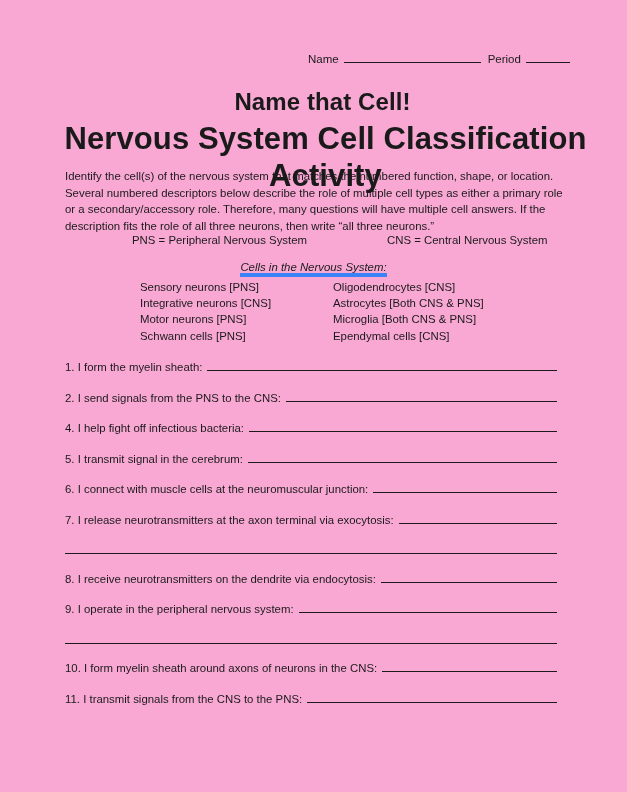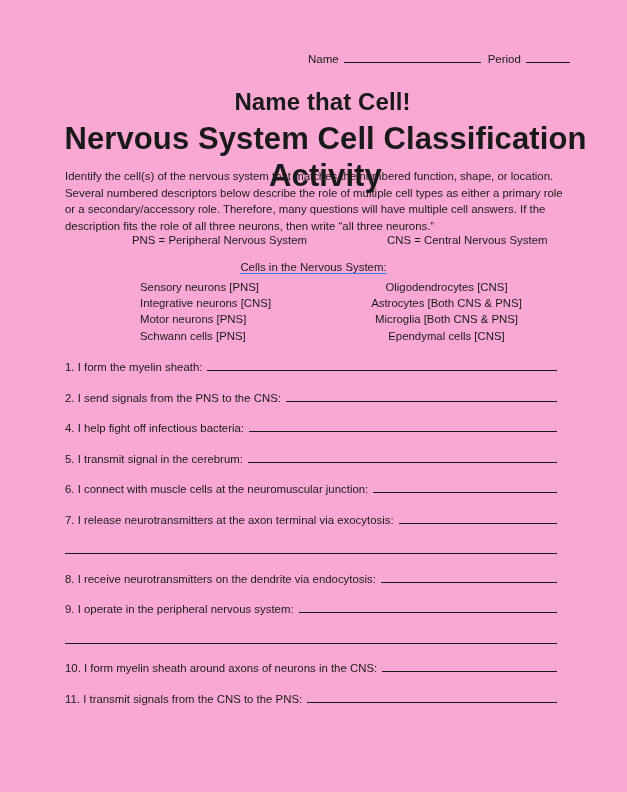--- a/index.html
+++ b/index.html
@@ -95,33 +95,34 @@
   
   .cells-heading {
     position: absolute;
     top: 261px;
     left: 0;
     width: 627px;
     text-align: center;
     font-size: 11.4px;
   }
   .cells-heading span {
-    border-bottom: 1px solid #3b82f6;
+    border-bottom: 4px solid #3b82f6;
     padding-bottom: 0px;
+    font-style: italic;
   }
   .cells-grid {
     position: absolute;
     top: 279px;
     left: 140px;
     width: 420px;
     display: flex;
     font-size: 11.4px;
   }
   .cells-col { width: 193px; }
-  .cells-col.right { width: 227px; text-align: center; }
+  .cells-col.right { width: 227px; }
   .cells-col div { line-height: 1.42; }
 
   
   .questions {
     position: absolute;
     top: 360px;
     left: 65px;
     width: 492px;
   }
   .q-row {

